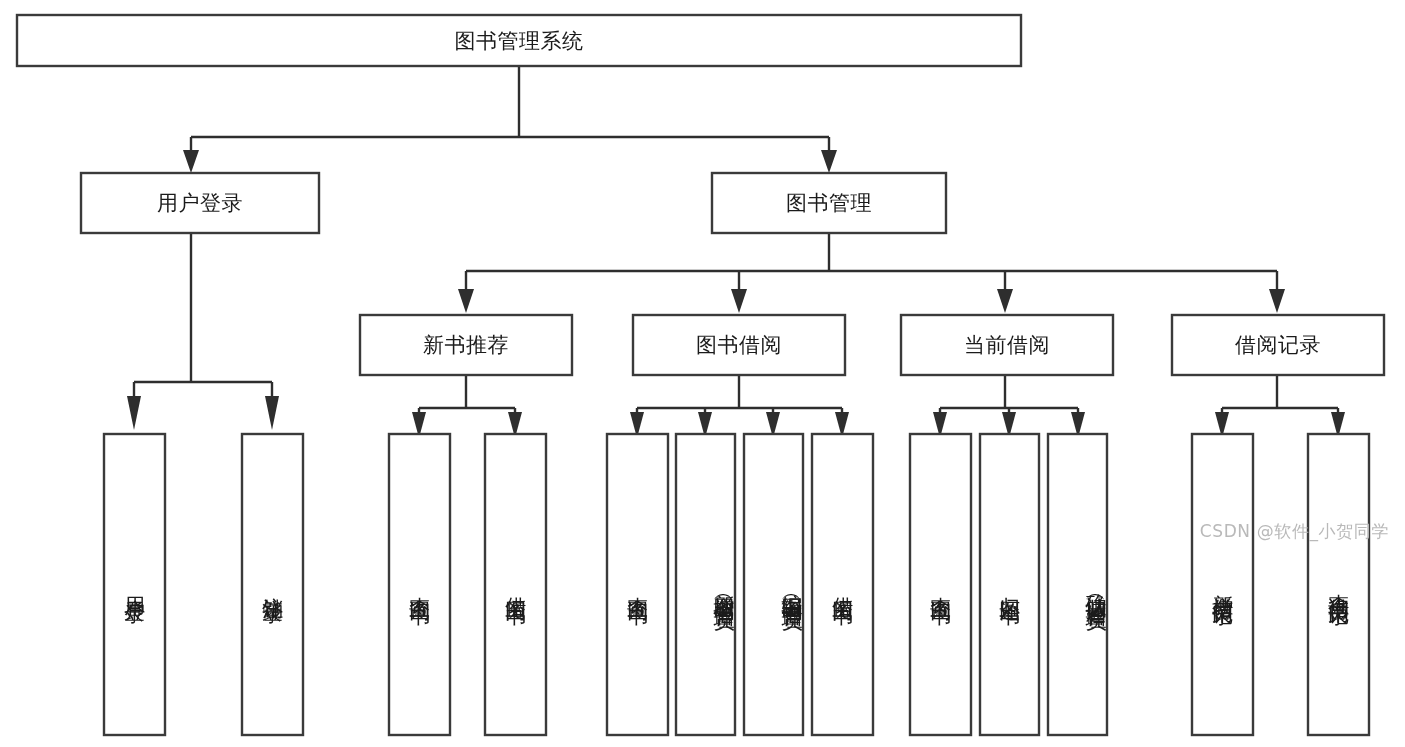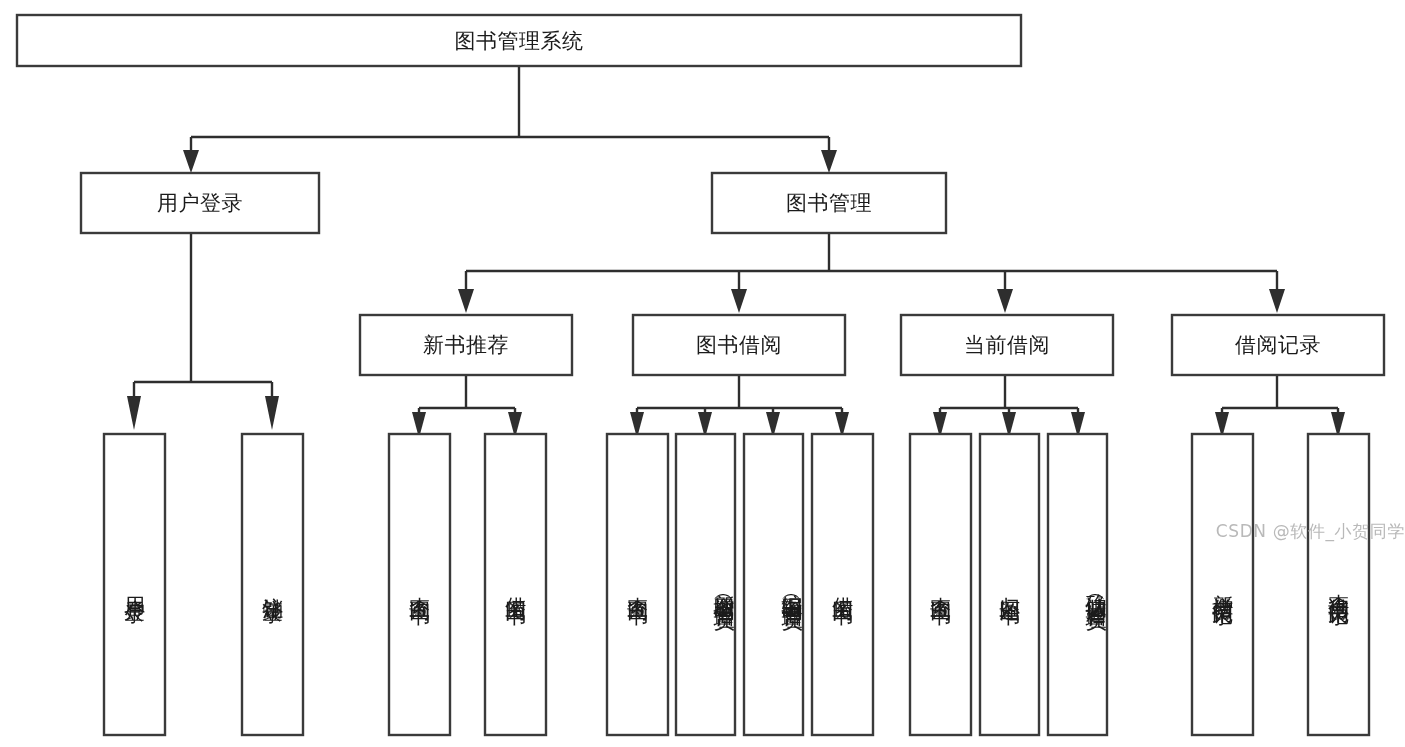--- a/index.html
+++ b/index.html
@@ -59,21 +59,21 @@
     font-size: 21px;
     color: #1b1b1b;
     line-height: 1.06;
     letter-spacing: 2.5px;
     white-space: nowrap;
     text-align: center;
     pointer-events: none;
   }
   .watermark {
     position: absolute;
-    right: 0;
+    right: 16px;
     bottom: 6px;
     font-family: "DejaVu Sans", "Liberation Sans", sans-serif;
     font-size: 17px;
     color: #b9b9b9;
     letter-spacing: 0.6px;
     white-space: nowrap;
     margin-top: 24px;
   }
 </style>
 </head>

